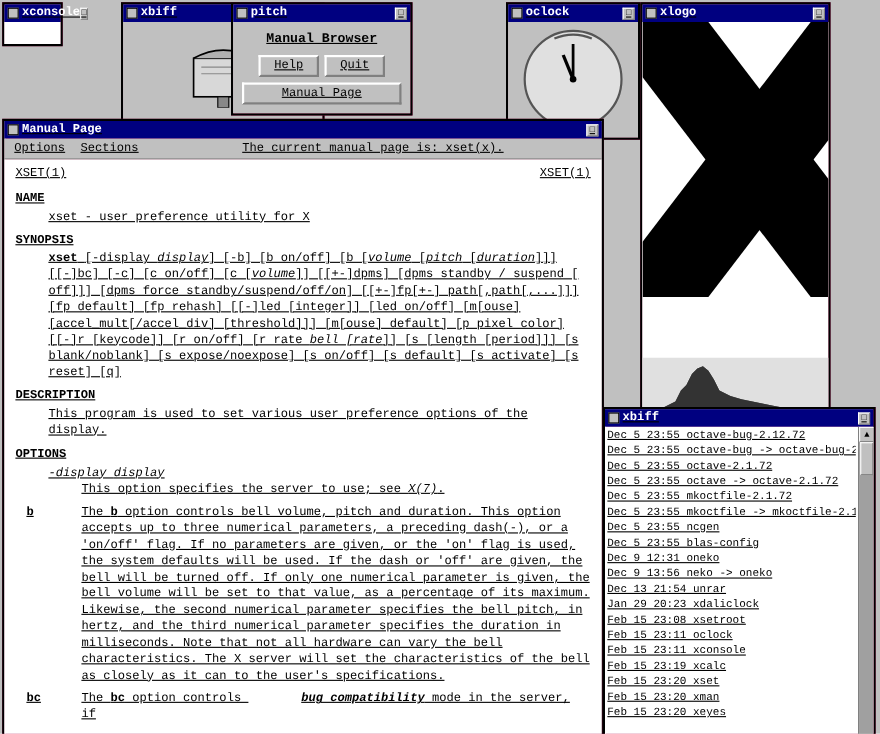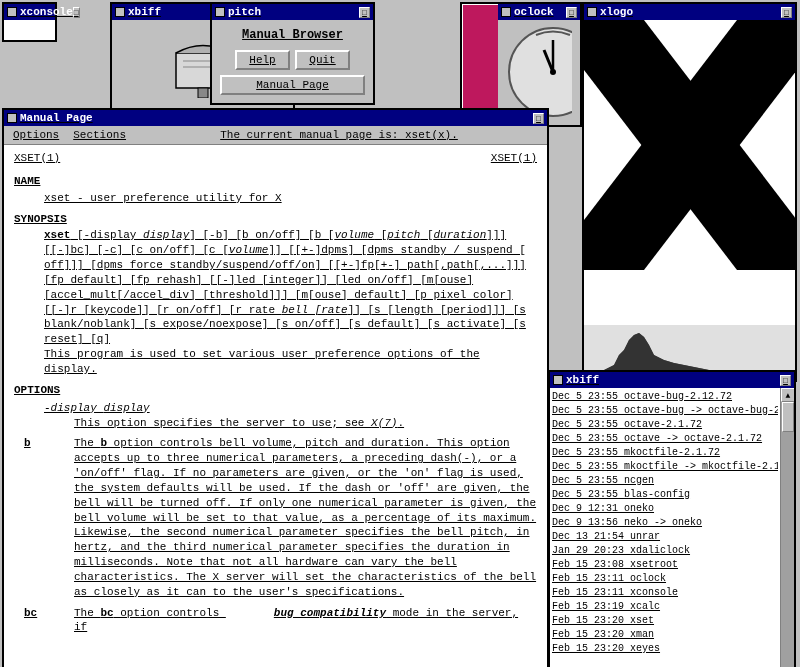--- a/index.html
+++ b/index.html
@@ -301,21 +301,21 @@
   <div class="window-body" style="padding:8px;background:#c0c0c0;display:flex;flex-direction:column;align-items:center;gap:5px;">
     <div style="font-weight:bold;font-size:12px;margin-bottom:3px;">Manual Browser</div>
     <div style="display:flex;gap:5px;">
       <button class="win-button">Help</button>
       <button class="win-button">Quit</button>
     </div>
     <button class="win-button" style="width:100%;">Manual Page</button>
   </div>
 </div>
 
-<div class="window" id="oclock" style="top:2px;left:460px;width:122px;padding-left:36px;">
+<div class="window" id="oclock" style="top:2px;left:460px;width:122px;">
   <div class="window-titlebar">
     <div class="window-titlebar-left">
       <span class="title-icon"></span>
       <span>oclock</span>
     </div>
     <span class="title-btn">□</span>
   </div>
   <div style="background:#c0c0c0;padding:8px;display:flex;align-items:center;justify-content:center;height:105px;">
 
     <svg width="95" height="95">
@@ -326,21 +326,21 @@
 
       <line x1="47" y1="47" x2="47" y2="15" stroke="#000" stroke-width="2.5"></line>
 
       <line x1="47" y1="47" x2="38" y2="25" stroke="#000" stroke-width="3"></line>
 
       <circle cx="47" cy="47" r="3" fill="#000"></circle>
     </svg>
   </div>
 </div>
 
-<div class="window" id="xlogo" style="top:2px;left:582px;width:215px;">
+<div class="window" id="xlogo" style="top:2px;left:582px;width:173px;">
   <div class="window-titlebar">
     <div class="window-titlebar-left">
       <span class="title-icon"></span>
       <span>xlogo</span>
     </div>
     <span class="title-btn">□</span>
   </div>
   <div style="background:#fff;height:360px;overflow:hidden;position:relative;">
     
     <svg width="213" height="250">
@@ -396,20 +396,21 @@
       <span> [-display <span class="italic">display</span>] [-b] [b on/off] [b [<span class="italic">volume</span> [<span class="italic">pitch</span> [<span class="italic">duration</span>]]]
 [[-]bc] [-c] [c on/off] [c [<span class="italic">volume</span>]] [[+-]dpms] [dpms standby / suspend [
 off]]]  [dpms  force  standby/suspend/off/on]  [[+-]fp[+-]
 path[,path[,...]]]  [fp default] [fp rehash]  [[-]led [integer]]  [led
 on/off]   [m[ouse]   [accel_mult[/accel_div]   [threshold]]]   [m[ouse]
 default] [p pixel color] [[-]r [keycode]] [r on/off] [r rate <span class="italic">bell
 [rate</span>]] [s [length [period]]] [s blank/noblank] [s expose/noexpose] [s
 on/off] [s default] [s activate] [s reset] [q]</span>
     </div>
 
+    <div class="manual-section-head" style="margin-top:6px;">DESCRIPTION</div>
     <div class="manual-indent">
       <span>This program is used to set various user preference options of the display.</span>
     </div>
 
     <div class="manual-section-head" style="margin-top:6px;">OPTIONS</div>
     <div style="margin-left:30px;margin-top:3px;">
       <div><span class="italic">-display <span class="italic">display</span></span></div>
       <div style="margin-left:30px;">
         <span>This option specifies the server to use; see <span class="italic">X(7)</span>.</span>
       </div>

